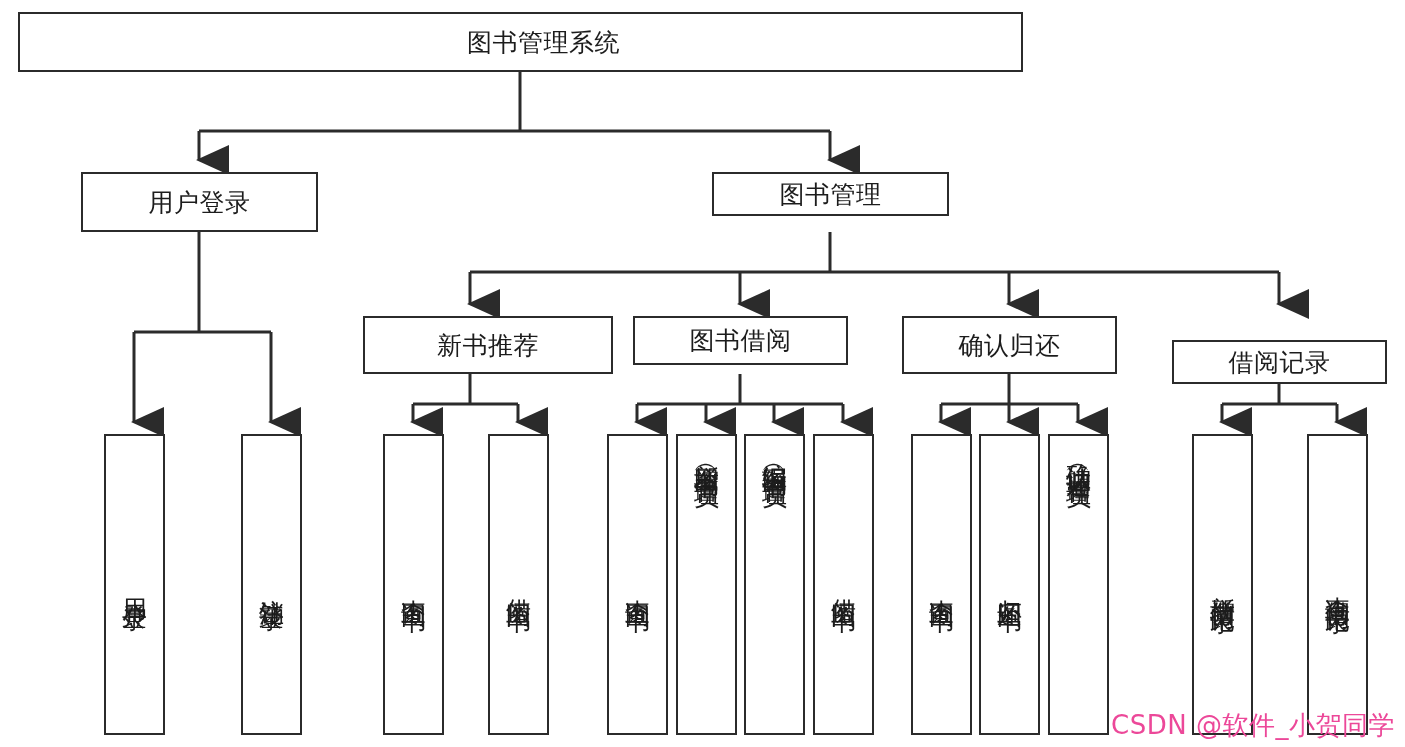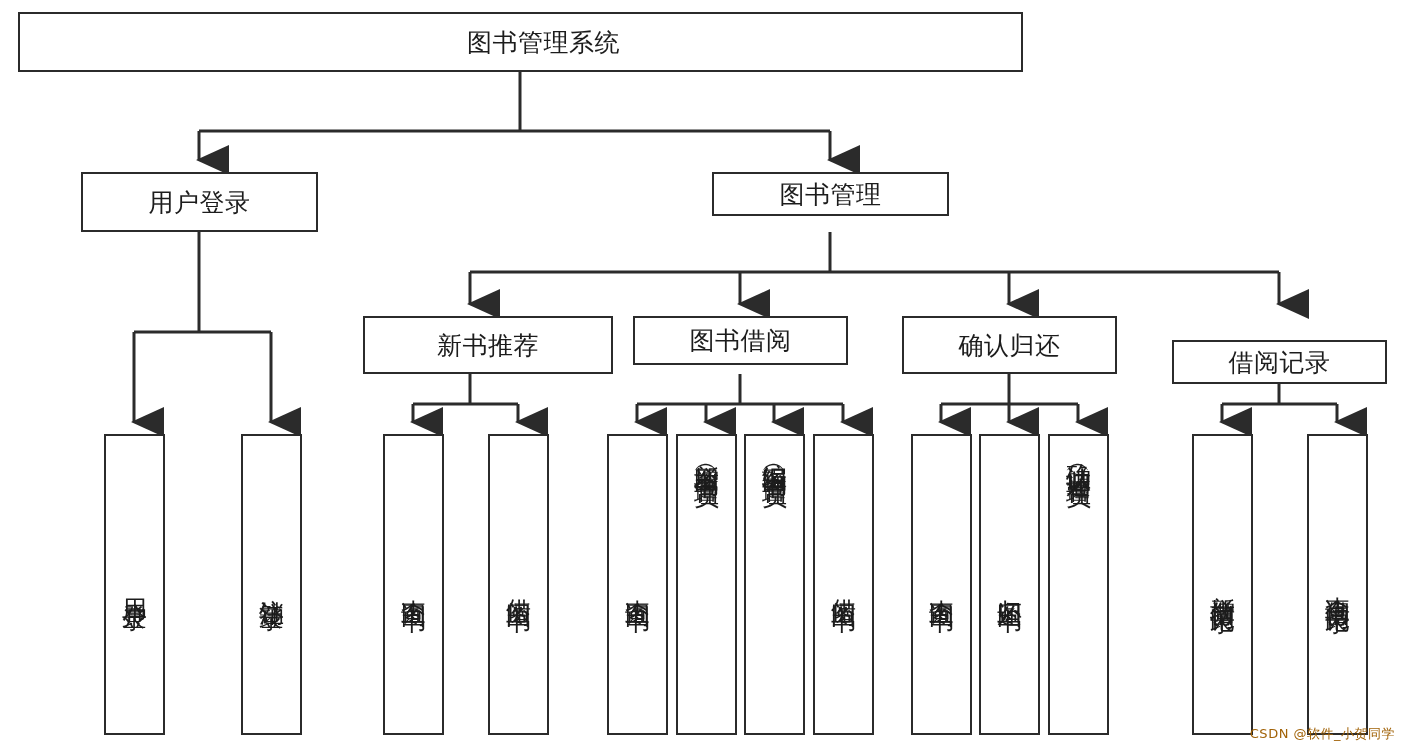--- a/index.html
+++ b/index.html
@@ -67,22 +67,22 @@
   
   .node.v.top-align {
     align-items: flex-start;
     padding-top: 8px;
   }
   
   #watermark {
     position: absolute;
     right: 10px;
     bottom: 4px;
-    font-size: 13px;
-    color: #a16207;
+    font-size: 26px;
+    color: #ec4899;
     letter-spacing: 0.5px;
     z-index: 6;
     white-space: pre;
     user-select: none;
   }
 </style>
 </head>
 <body>
 
 <div id="diagram-root">

